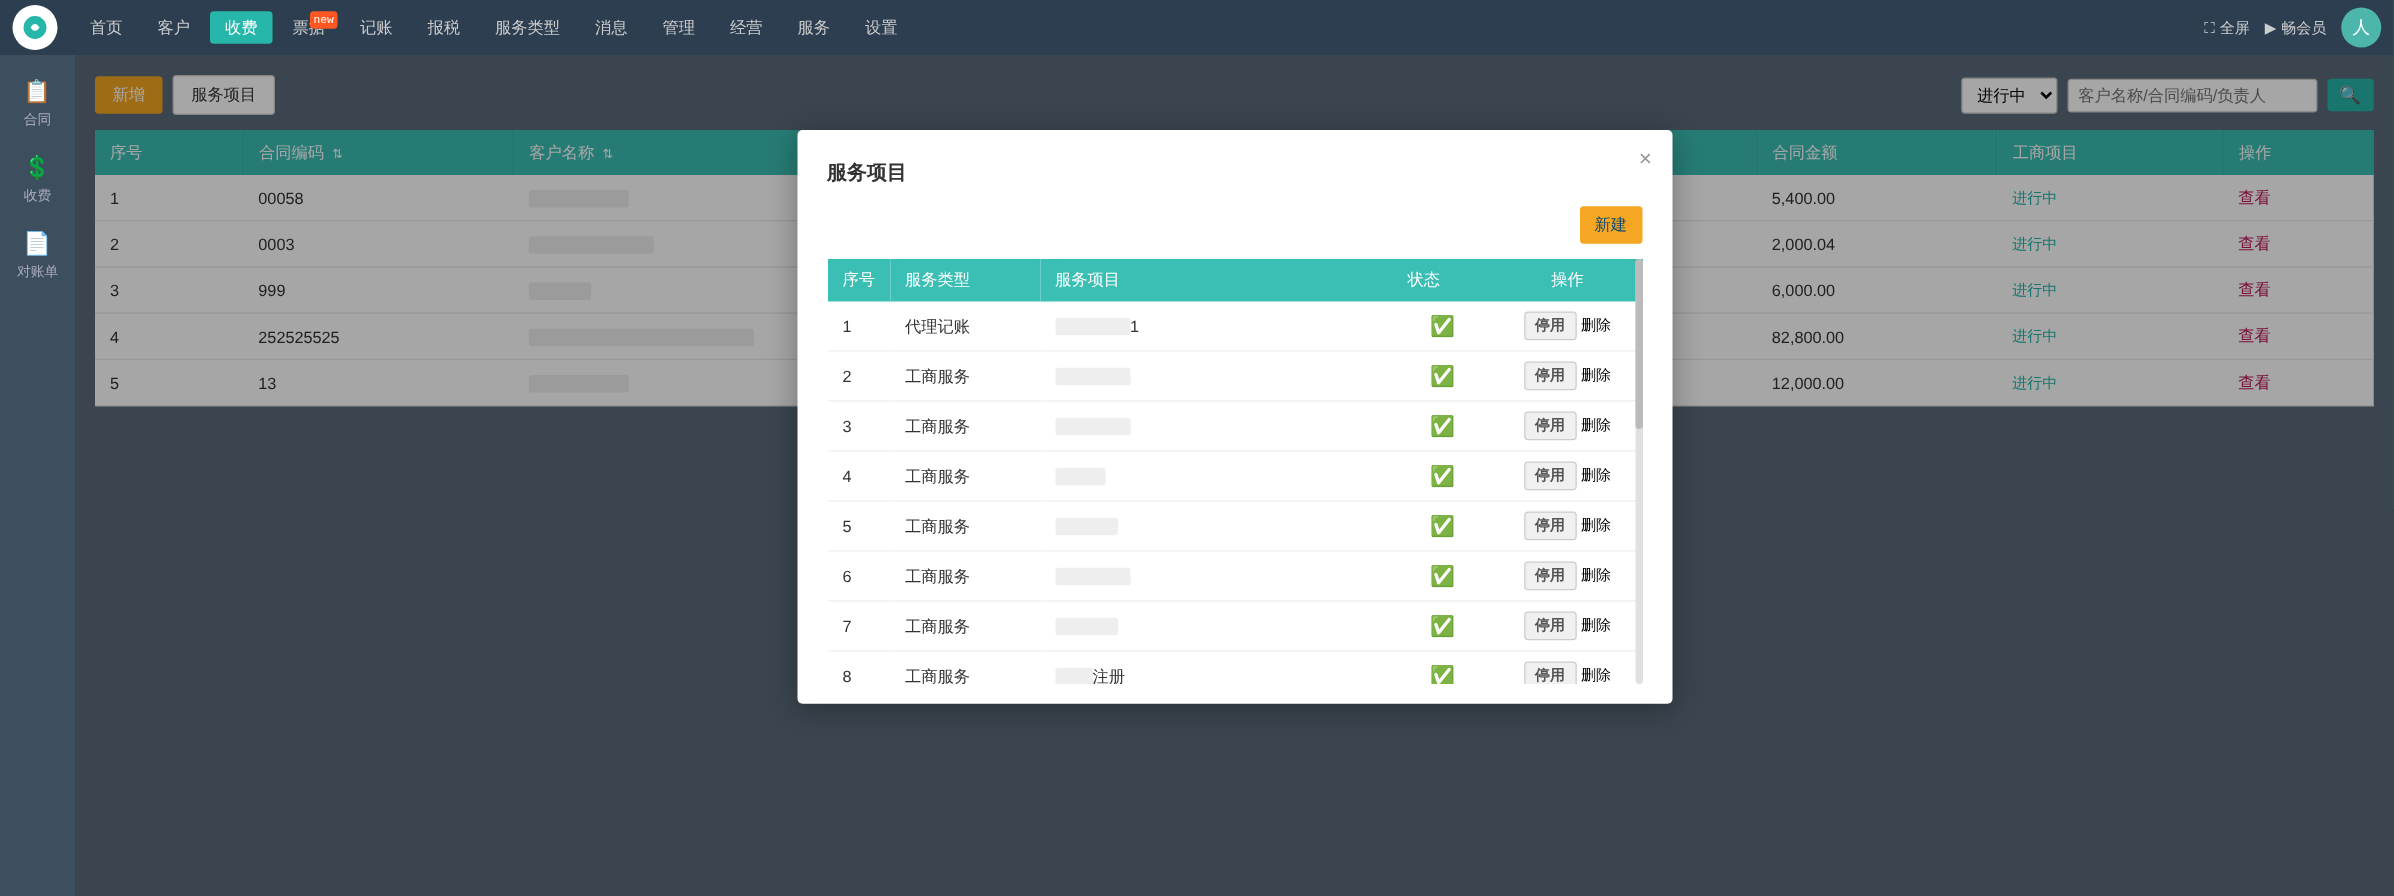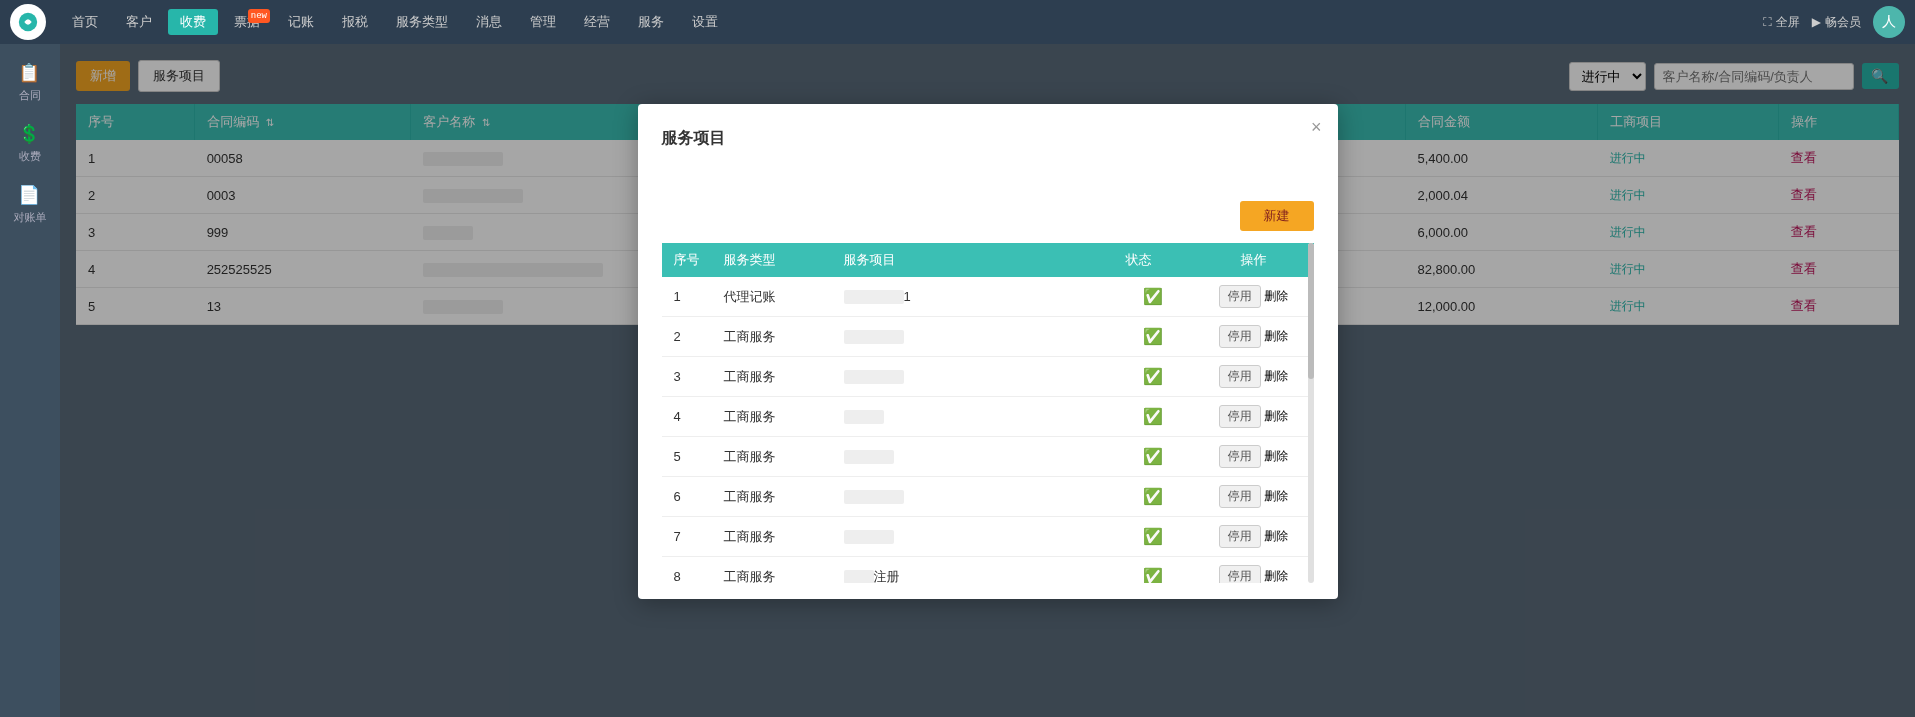--- a/index.html
+++ b/index.html
@@ -139,30 +139,30 @@
       min-height: 340px;
       position: relative;
       box-shadow: 0 4px 24px rgba(0,0,0,0.3);
       padding: 24px 24px 16px;
     }
     .modal-title { font-size: 16px; font-weight: bold; color: #333; margin-bottom: 16px; }
     .modal-close {
       position: absolute; top: 14px; right: 16px; cursor: pointer; color: #999; font-size: 18px; line-height: 1;
     }
     .modal-toolbar { display: flex; justify-content: flex-end; margin-bottom: 12px; }
-    .btn-new-modal { background: #f5a623; color: #7f1d1d; border: none; padding: 6px 24px; border-radius: 3px; cursor: pointer; font-size: 13px; margin-top: 36px; }
+    .btn-new-modal { background: #f5a623; color: #0c4a6e; border: none; padding: 6px 12px; border-radius: 3px; cursor: pointer; font-size: 13px; }
 
     
     .modal-table { width: 100%; border-collapse: collapse; }
     .modal-table thead tr { background: #3bbfb4; color: #fff; }
     .modal-table thead th { padding: 8px 12px; font-weight: normal; font-size: 13px; text-align: left; }
     .modal-table tbody tr { border-bottom: 1px solid #eee; }
     .modal-table tbody td { padding: 8px 12px; font-size: 13px; color: #333; }
     .check-icon { color: #27b6aa; font-size: 16px; }
-    .btn-stop { color: #555; background: #f0f0f0; border: 1px solid #ccc; padding: 2px 8px; border-radius: 3px; cursor: pointer; font-size: 12px; }
+    .btn-stop { color: #555; background: #f0f0f0; border: 1px solid #ccc; padding: 2px 8px; border-radius: 3px; cursor: pointer; font-size: 12px; font-weight: bold; }
     .btn-delete { color: #000000; background: none; border: none; cursor: pointer; font-size: 12px; }
 
     .modal-scroll-wrap {
       max-height: 340px; overflow-y: auto; position: relative;
     }
     .scroll-bar {
       position: absolute; right: 0; top: 0; width: 6px; height: 100%; background: #e0e0e0; border-radius: 3px;
     }
     .scroll-thumb {
       position: absolute; right: 0; top: 0; width: 6px; height: 40%; background: #bbb; border-radius: 3px;

